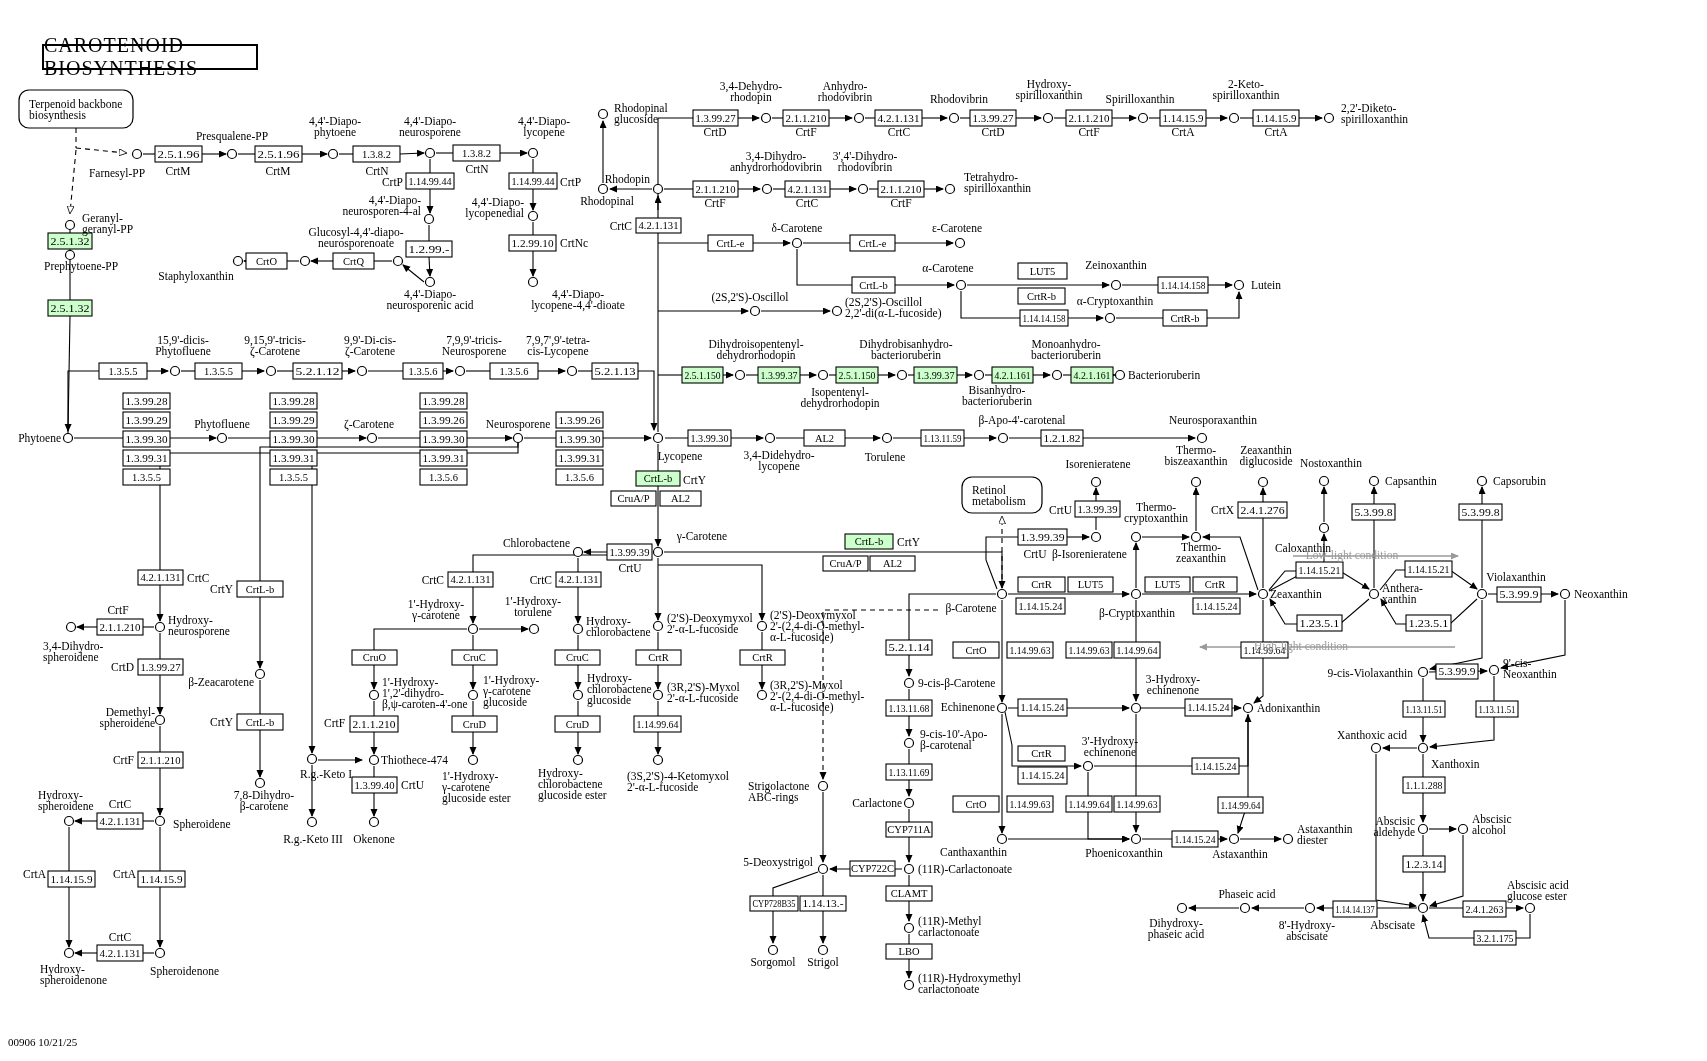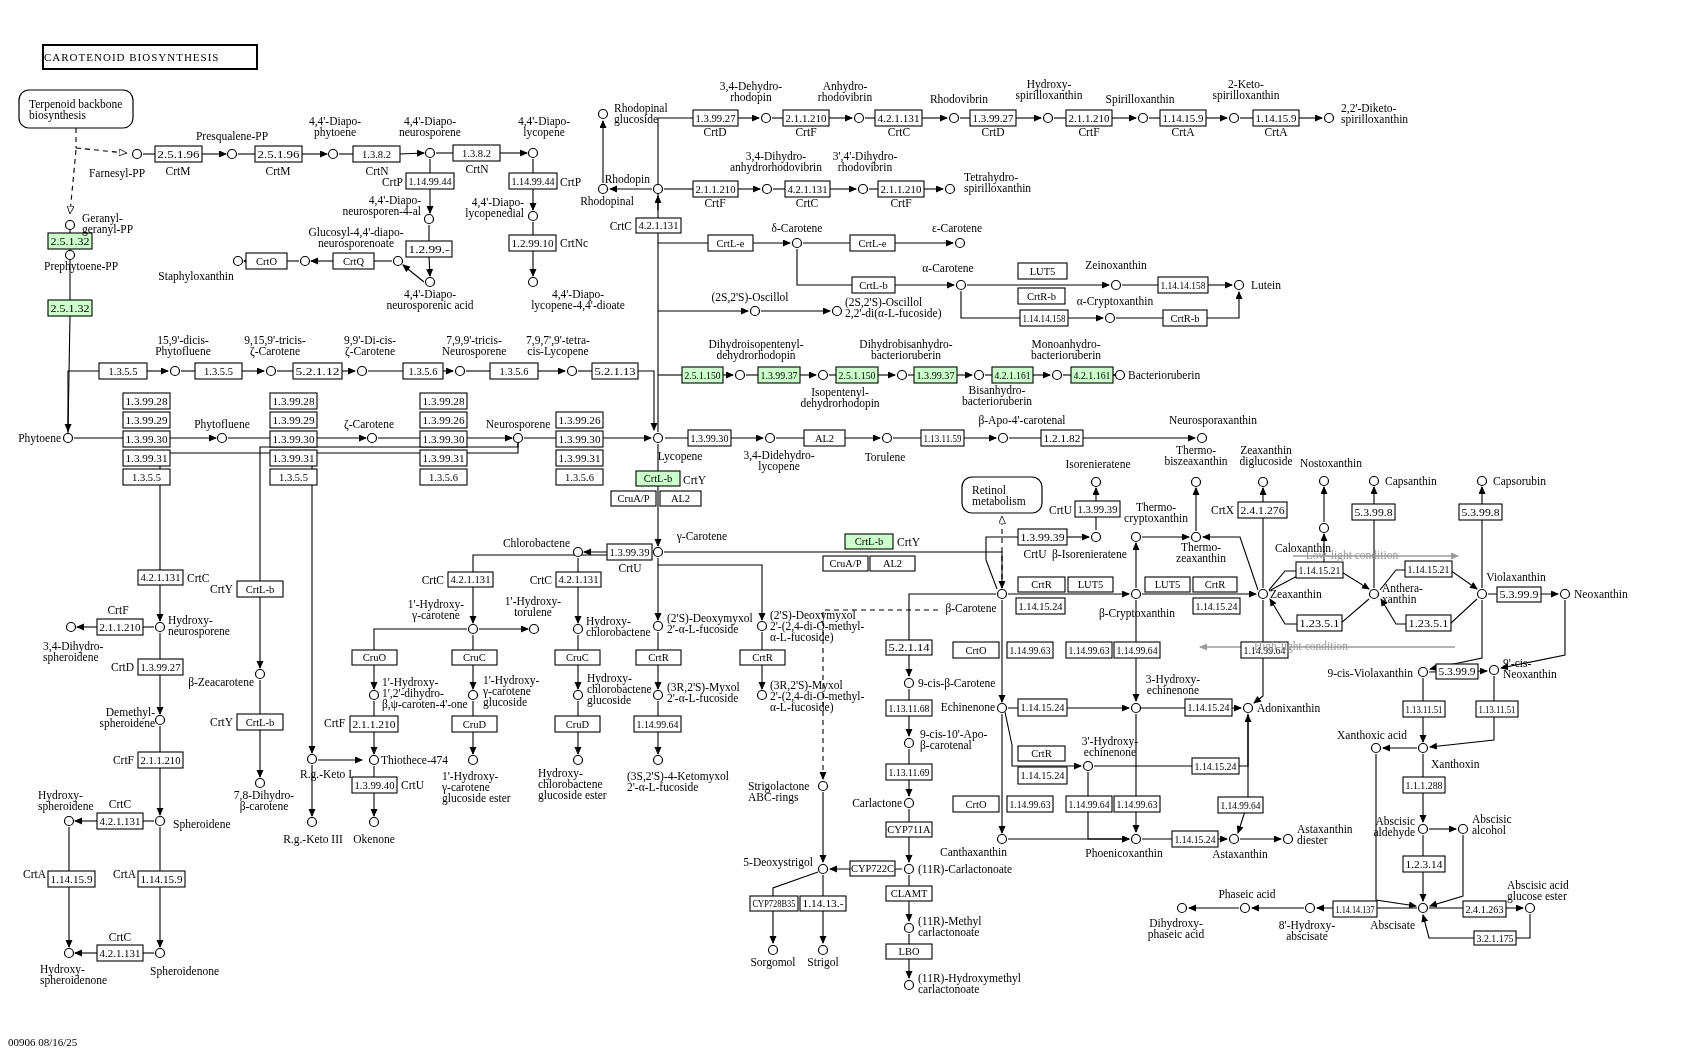--- a/index.html
+++ b/index.html
@@ -1,20 +1,20 @@
 <!DOCTYPE html>
 <html><head>
 <meta charset="utf-8">
 <style>
   html,body{margin:0;padding:0;background:#fff;}
   #canvas{position:relative;width:1707px;height:1061px;background:#fff;outline:1px solid #000;overflow:hidden;
           font-family:"Liberation Serif","DejaVu Serif",serif;}
   #diagram{position:absolute;left:0;top:0;}
   #title-box{position:absolute;left:42px;top:44px;width:212px;height:22px;border:2px solid #000;
-             display:flex;align-items:center;justify-content:flex-start;font-size:11px;letter-spacing:1px;}
+             display:flex;align-items:center;justify-content:flex-start;font-size:20px;letter-spacing:1px;}
   #footer{position:absolute;left:8px;top:1024px;font-size:11px;line-height:12px;white-space:pre-line;}
   svg text{font-family:"Liberation Serif","DejaVu Serif",serif;}
 </style>
 </head>
 <body>
 
 <div id="canvas">
   <svg id="diagram" width="1707" height="1061" viewBox="0 0 1707 1061">
       <defs>
         <marker id="m-a" markerWidth="9" markerHeight="8" refX="7" refY="3.5" orient="auto" markerUnits="userSpaceOnUse">
@@ -1126,16 +1126,16 @@
       </g>
       <g>
         <rect x="962" y="477" width="80" height="36" rx="10" ry="10" fill="#ffffff" stroke="#000000" stroke-width="1.2"></rect>
         <text x="972" y="493.5" font-size="11.5"><tspan x="972" dy="0">Retinol</tspan><tspan x="972" dy="11">metabolism</tspan></text>
       </g>
     </svg>
   <div id="title-box">
     <span>CAROTENOID  BIOSYNTHESIS</span>
   </div>
   <div id="footer">
-    <div>00906 08/16/25</div>
+    <div>00906 10/21/25</div>
     <div>(c) Kanehisa Laboratories</div>
   </div>
 </div>
 
 </body></html>

